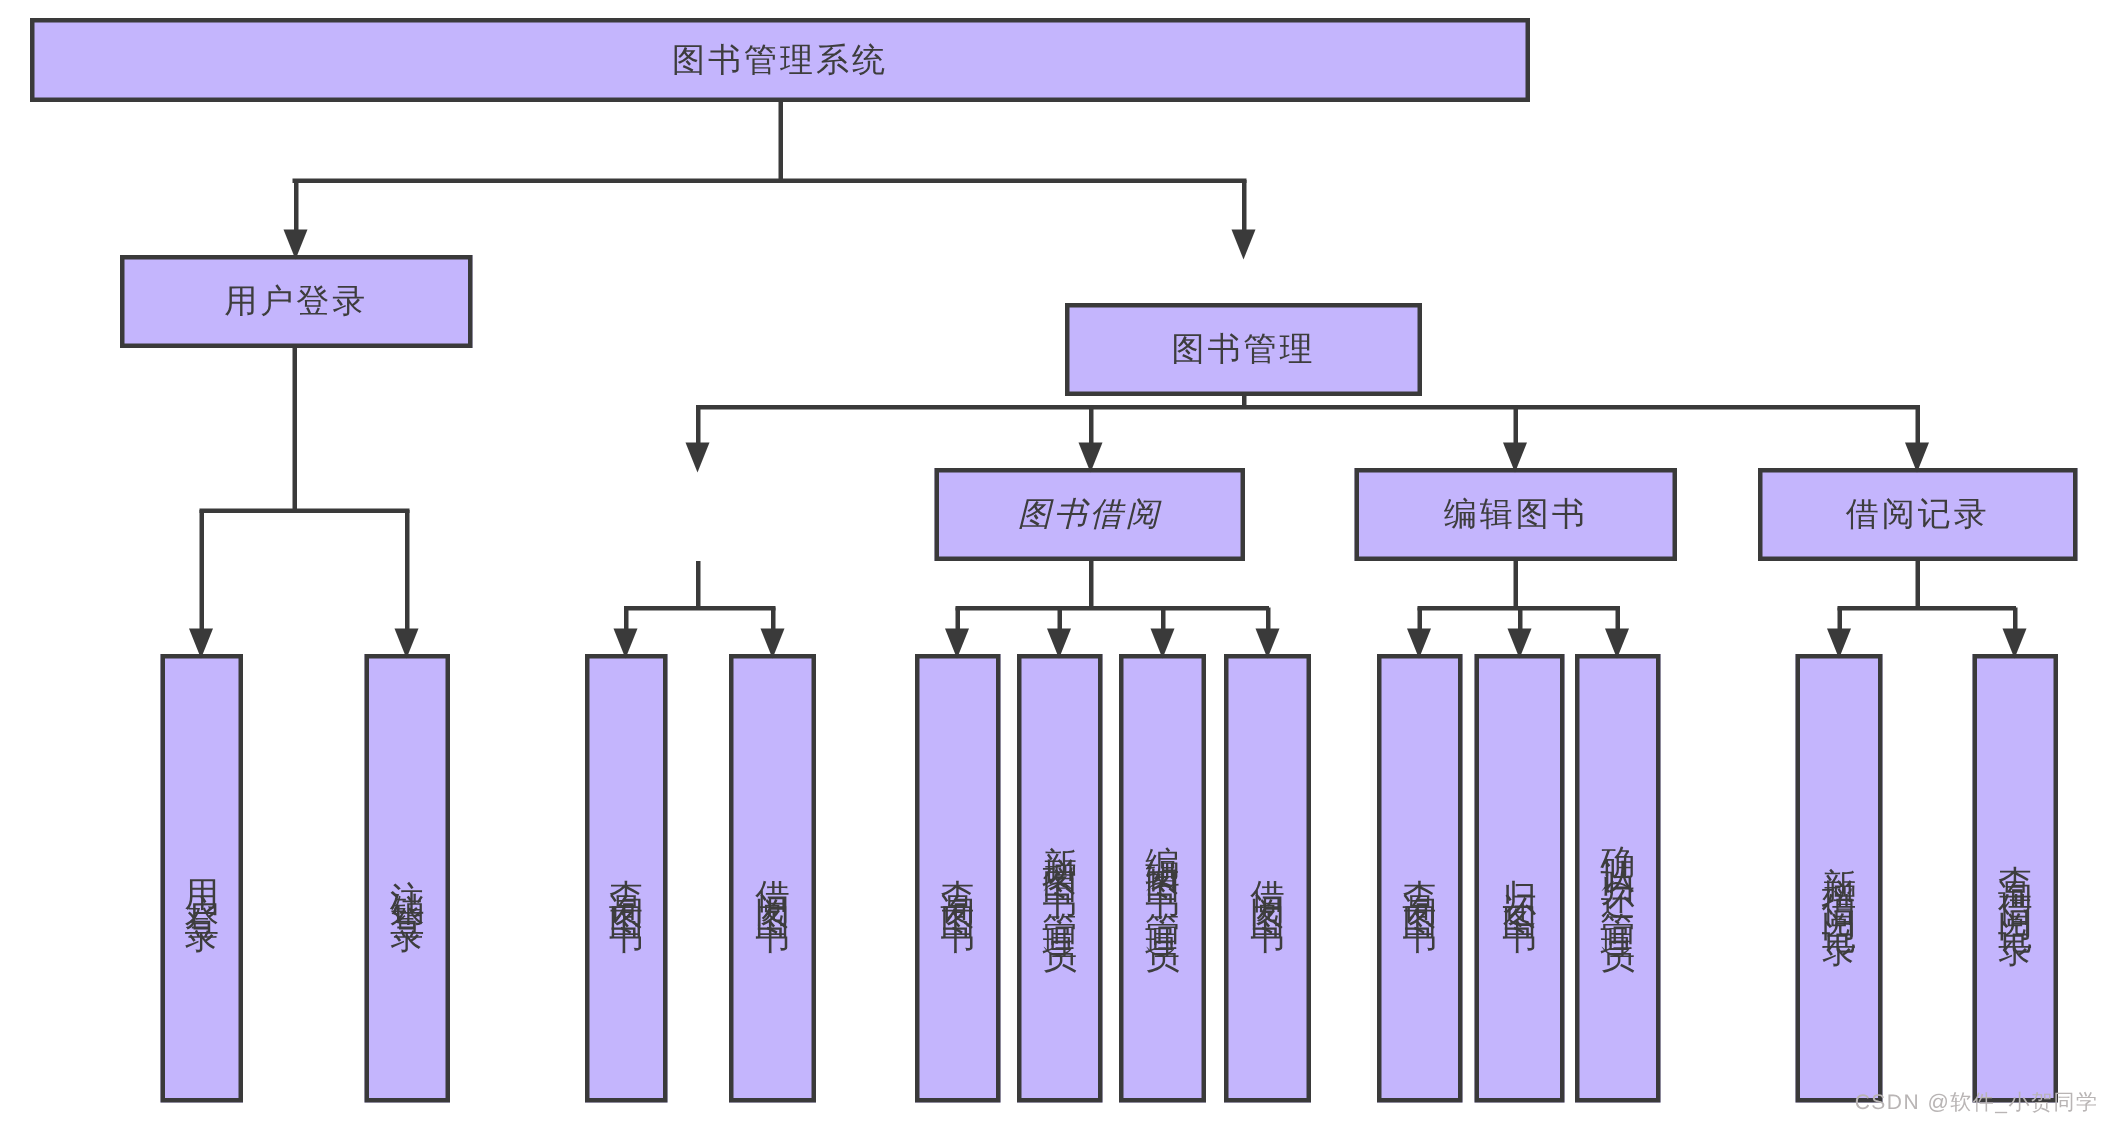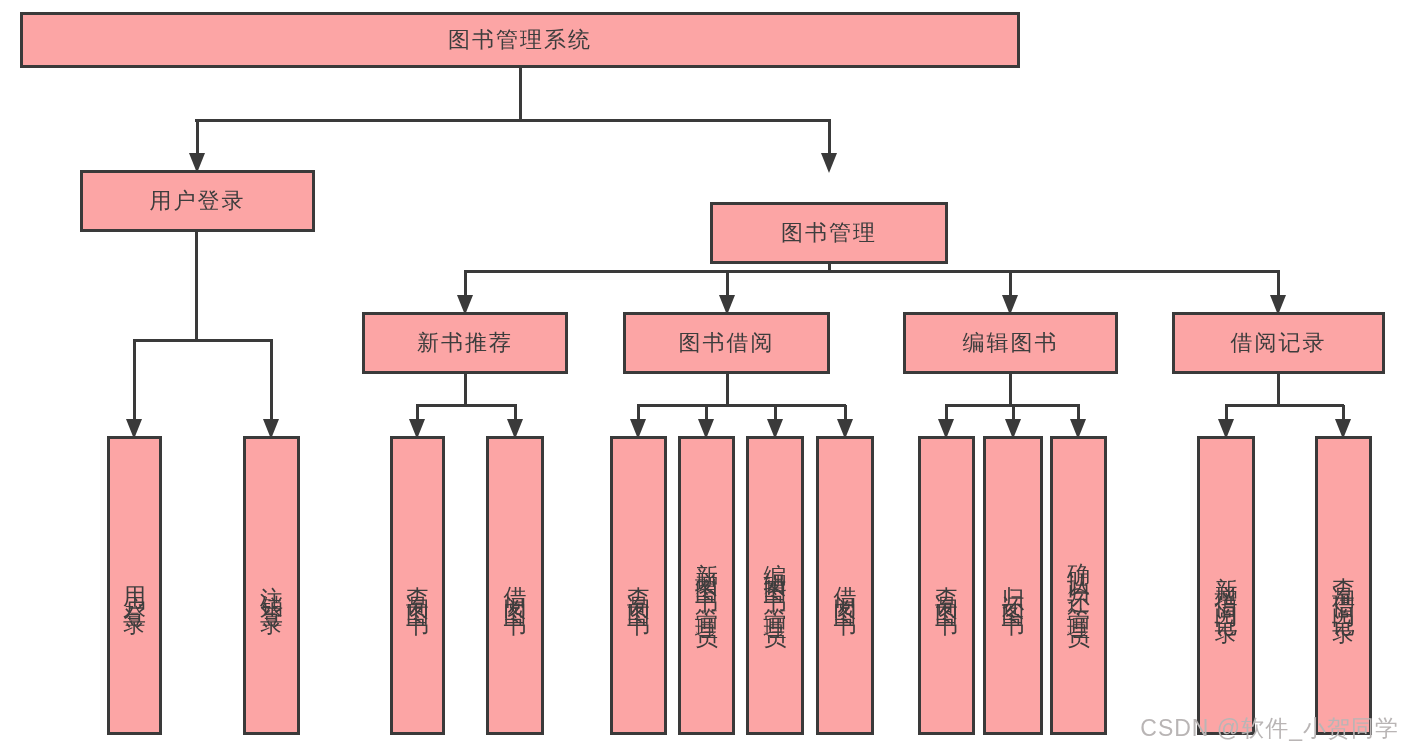--- a/index.html
+++ b/index.html
@@ -13,21 +13,21 @@
     position:relative;
     width:1405px;height:747px;
     background:var(--bg);
     font-family:"Liberation Sans","DejaVu Sans",sans-serif;
     overflow:hidden;
   }
   .node{
     position:absolute;
     box-sizing:border-box;
     border:3px solid var(--line);
-    background:#fca5a5;
+    background:#c4b5fd;
     display:flex;
     align-items:center;
     justify-content:center;
     color:var(--text);
     font-size:22px;
     letter-spacing:2px;
     line-height:1;
     z-index:2;
   }
   .node.vertical{
@@ -47,21 +47,21 @@
     width:0;height:0;
     border-left:8px solid transparent;
     border-right:8px solid transparent;
     border-top:20px solid var(--line);
     z-index:3;
   }
   .watermark{
     position:absolute;
     right:6px;
     bottom:3px;
-    font-size:23px;
+    font-size:14px;
     color:var(--wm);
     letter-spacing:1px;
     z-index:4;
     white-space:nowrap;
   }
 </style>
 </head>
 <body>
 
 <div id="canvas">
@@ -120,24 +120,21 @@
     <div class="arrowhead" style="left: 1335px; top: 419px;"></div>
     <div class="node" style="left: 20px; top: 12px; width: 1000px; height: 56px;">
       <span>图书管理系统</span>
     </div>
     <div class="node" style="left: 80px; top: 170px; width: 235px; height: 62px;">
       <span>用户登录</span>
     </div>
     <div class="node" style="left: 710px; top: 170px; width: 238px; height: 62px; margin-top: 32px;">
       <span>图书管理</span>
     </div>
-    <div class="node" style="left: 362px; top: 312px; width: 206px; height: 62px;">
-      <span>新书推荐</span>
-    </div>
-    <div class="node" style="left: 623px; top: 312px; width: 207px; height: 62px;">
+    <div class="node" style="left: 623px; top: 312px; width: 207px; height: 62px; font-style: italic;">
       <span>图书借阅</span>
     </div>
     <div class="node" style="left: 903px; top: 312px; width: 215px; height: 62px;">
       <span>编辑图书</span>
     </div>
     <div class="node" style="left: 1172px; top: 312px; width: 213px; height: 62px;">
       <span>借阅记录</span>
     </div>
     <div class="node vertical" style="left: 107px; top: 436px; width: 55px; height: 299px;">
       <span>用户登录</span>

